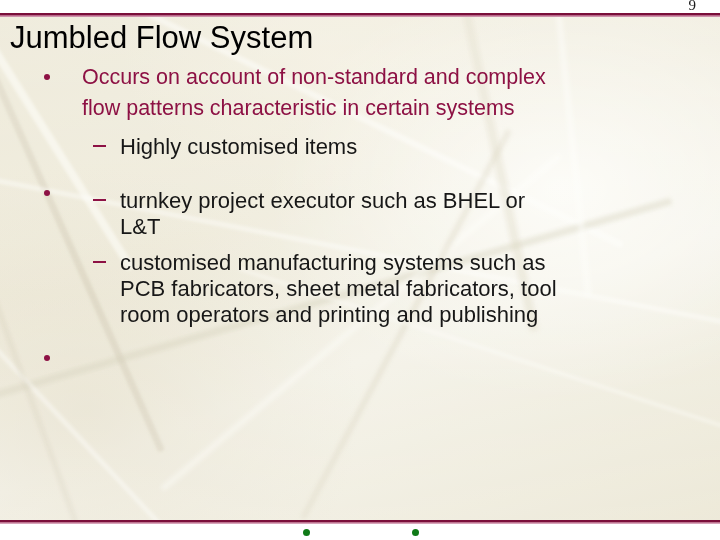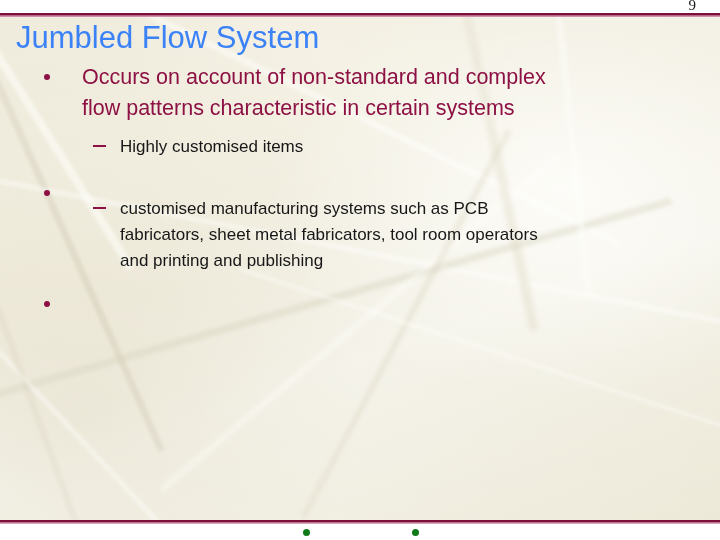--- a/index.html
+++ b/index.html
@@ -108,25 +108,25 @@
 
   
   .content {
     position: absolute;
     inset: 0;
     z-index: 5;
   }
 
   .slide-title {
     position: absolute;
-    left: 16px;
+    left: 10px;
     top: 20px;
     font-size: 31px;
     line-height: 36px;
-    color: #3b82f6;
+    color: #000000;
     letter-spacing: 0px;
     white-space: nowrap;
   }
 
   .body-list {
     position: absolute;
     left: 0;
     top: 62px;
     width: 576px;
   }
@@ -150,21 +150,21 @@
     border-radius: 50%;
     background: #8d1144;
   }
 
   
   .lvl2 {
     position: relative;
     padding-left: 120px;
     padding-right: 15px;
     color: #171717;
-    font-size: 17px;
+    font-size: 22px;
     line-height: 26px;
     margin-bottom: 2px;
   }
   .lvl2 .dash {
     position: absolute;
     left: 93px;
     top: 11px;
     width: 13px;
     height: 2px;
     background: #8d1144;
@@ -251,20 +251,24 @@
 
 
       <div class="sp-sm"></div>
 
       <div class="lvl1">
         <span class="dot"></span>
       </div>
 
       <div class="sp-sm"></div>
 
+      <div class="lvl2">
+        <span class="dash"></span>
+        <span>turnkey project executor such as BHEL or L&amp;T</span>
+      </div>
 
       <div class="sp-sm"></div>
 
       <div class="lvl2">
         <span class="dash"></span>
         <span>customised manufacturing systems such as PCB fabricators, sheet metal fabricators, tool room operators and printing and publishing</span>
       </div>
 
       <div class="sp-md"></div>
 

